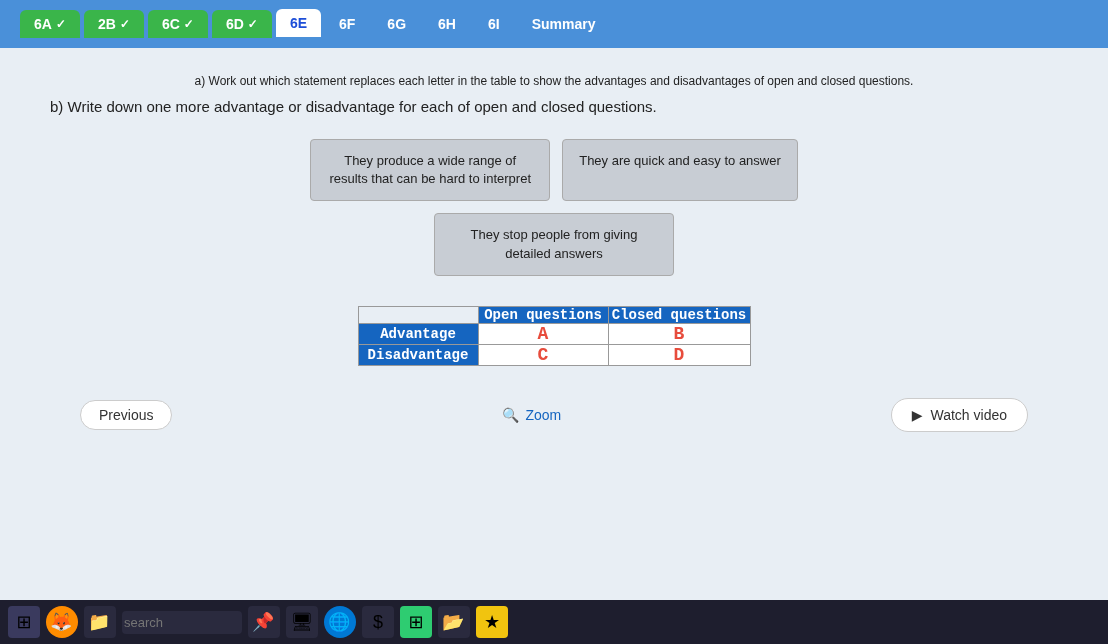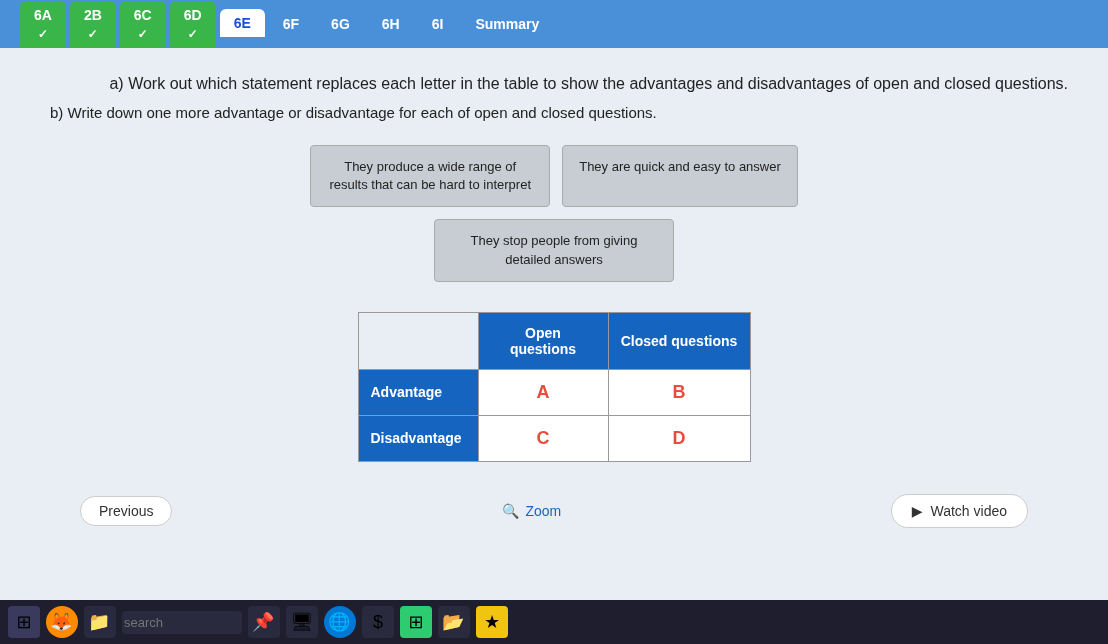--- a/index.html
+++ b/index.html
@@ -30,44 +30,43 @@
       color: white;
       display: flex;
       align-items: center;
       gap: 4px;
       background: transparent;
       border: none;
     }
     .nav-tab.completed {
       background: #3ab54a;
       color: white;
-      flex-direction: column;
     }
     .nav-tab.active {
       background: white;
       color: #1d4ed8;
       border-bottom: 3px solid #4a90d9;
     }
     .nav-tab.inactive {
       background: transparent;
       color: white;
     }
     .check-mark { font-size: 12px; }
 
     
     .content {
       background: #e8eef4;
       padding: 24px 40px;
       min-height: 560px;
     }
 
     .question-text {
-      font-size: 16px;
+      font-size: 12px;
       color: #222;
-      text-align: right;
+      text-align: center;
       line-height: 1.5;
       margin-bottom: 8px;
     }
     .question-b {
       font-size: 15px;
       color: #222;
       text-align: left;
       margin-bottom: 24px;
       padding-left: 10px;
     }
@@ -100,21 +99,22 @@
     .table-container {
       display: flex;
       justify-content: center;
       margin-bottom: 24px;
     }
     .qa-table {
       border-collapse: collapse;
     }
     .qa-table th, .qa-table td {
       border: 1px solid #999;
-      padding: 12px;
+      padding: 0;
+      font-family: Liberation Mono, monospace;
     }
     .header-empty {
       width: 120px;
     }
     .header-open {
       background: #1565c0;
       color: white;
       font-size: 14px;
       font-weight: bold;
       text-align: center;
@@ -128,20 +128,21 @@
       font-weight: bold;
       text-align: center;
       padding: 8px 20px;
       width: 142px;
     }
     .row-label {
       background: #1565c0;
       color: white;
       font-size: 14px;
       font-weight: bold;
+      text-align: center;
       padding: 10px 12px;
     }
     .cell-letter {
       background: white;
       border: 2px solid #e74c3c;
       color: #e74c3c;
       font-size: 18px;
       font-weight: bold;
       text-align: center;
       padding: 10px 20px;

